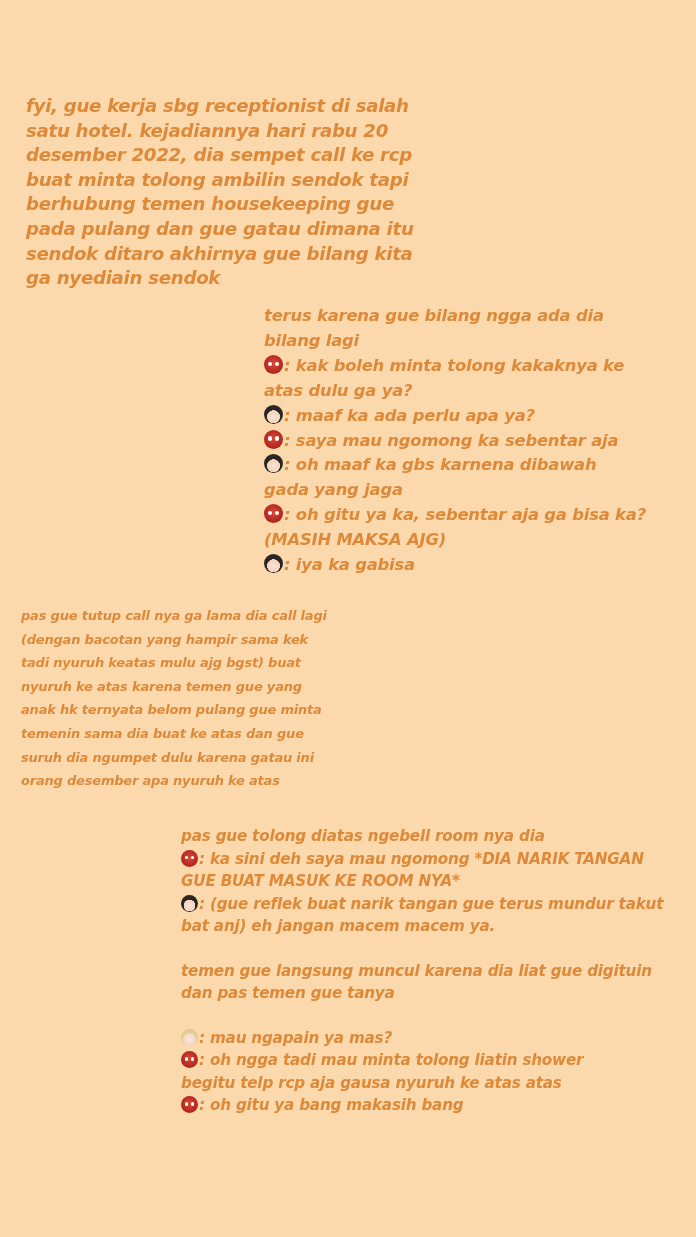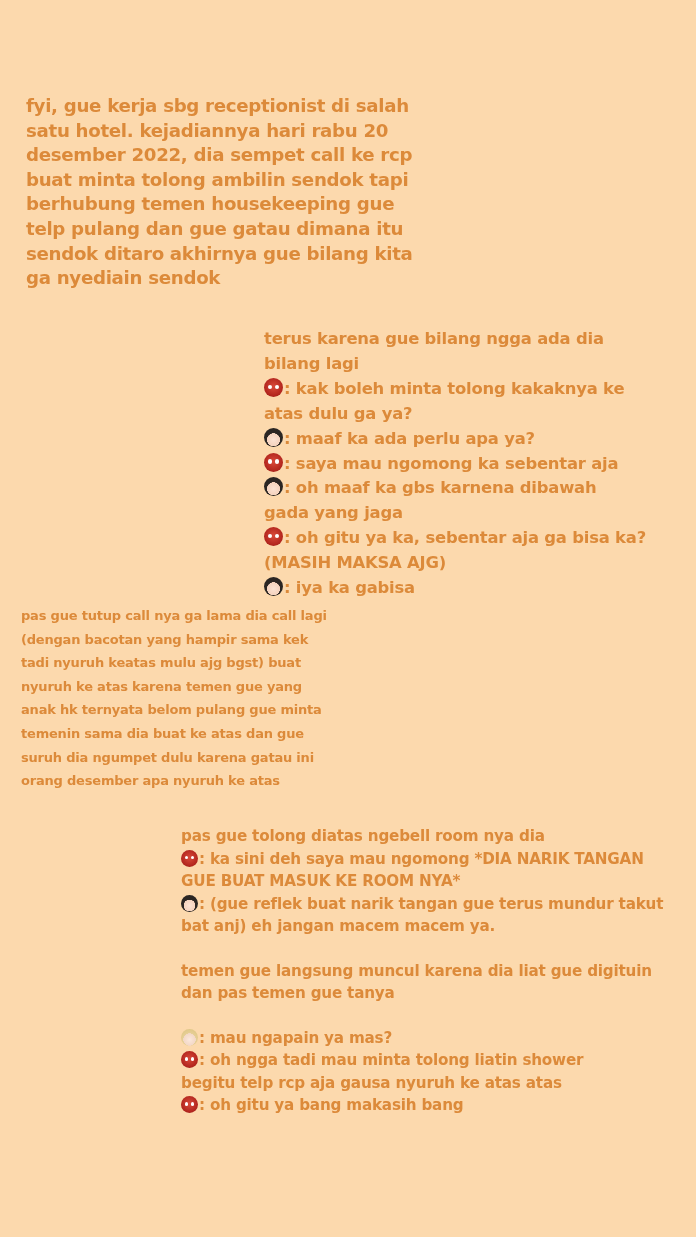--- a/index.html
+++ b/index.html
@@ -11,28 +11,29 @@
       height: 1237px;
       background: #FCD9AD;
       position: relative;
       overflow: hidden;
       font-family: "DejaVu Sans", "Liberation Sans", sans-serif;
     }
     .block {
       position: absolute;
       color: #DC8A3A;
       font-weight: bold;
+      font-style: italic;
       letter-spacing: -0.2px;
     }
     .line {
       display: block;
       white-space: nowrap;
     }
     .b1 { left: 26px; top: 94px; font-size: 18.2px; line-height: 24.6px; letter-spacing: -0.3px; }
-    .b2 { left: 264px; top: 327px; font-size: 16.4px; line-height: 24.9px; }
+    .b2 { left: 264px; top: 304px; font-size: 16.4px; line-height: 24.9px; }
     .b3 { left: 21px; top: 604px; font-size: 13px; line-height: 23.6px; }
     .b4 { left: 181px; top: 825px; font-size: 15.2px; line-height: 22.5px; }
     .gap { display: block; height: 22px; }
     .emo {
       display: inline-block;
       width: 19px;
       height: 19px;
       border-radius: 50%;
       vertical-align: -3px;
       margin-right: 1px;
@@ -51,21 +52,21 @@
   </style>
 </head>
 <body>
 
 <div class="block b1">
   <span class="line">fyi, gue kerja sbg receptionist di salah</span>
   <span class="line">satu hotel. kejadiannya hari rabu 20</span>
   <span class="line">desember 2022, dia sempet call ke rcp</span>
   <span class="line">buat minta tolong ambilin sendok tapi</span>
   <span class="line">berhubung temen housekeeping  gue</span>
-  <span class="line">telp pulang dan gue gatau dimana itu</span>
+  <span class="line">pada pulang dan gue gatau dimana itu</span>
   <span class="line">sendok ditaro akhirnya gue bilang kita</span>
   <span class="line">ga nyediain sendok</span>
 </div>
 
 <div class="block b2">
   <span class="line"><span>terus karena gue bilang ngga ada dia</span></span>
   <span class="line"><span>bilang lagi</span></span>
   <span class="line"><span class="emo ogre"></span><span>: kak boleh minta tolong kakaknya ke</span></span>
   <span class="line"><span>atas dulu ga ya?</span></span>
   <span class="line"><span class="emo woman"></span><span>: maaf ka ada perlu apa ya?</span></span>

